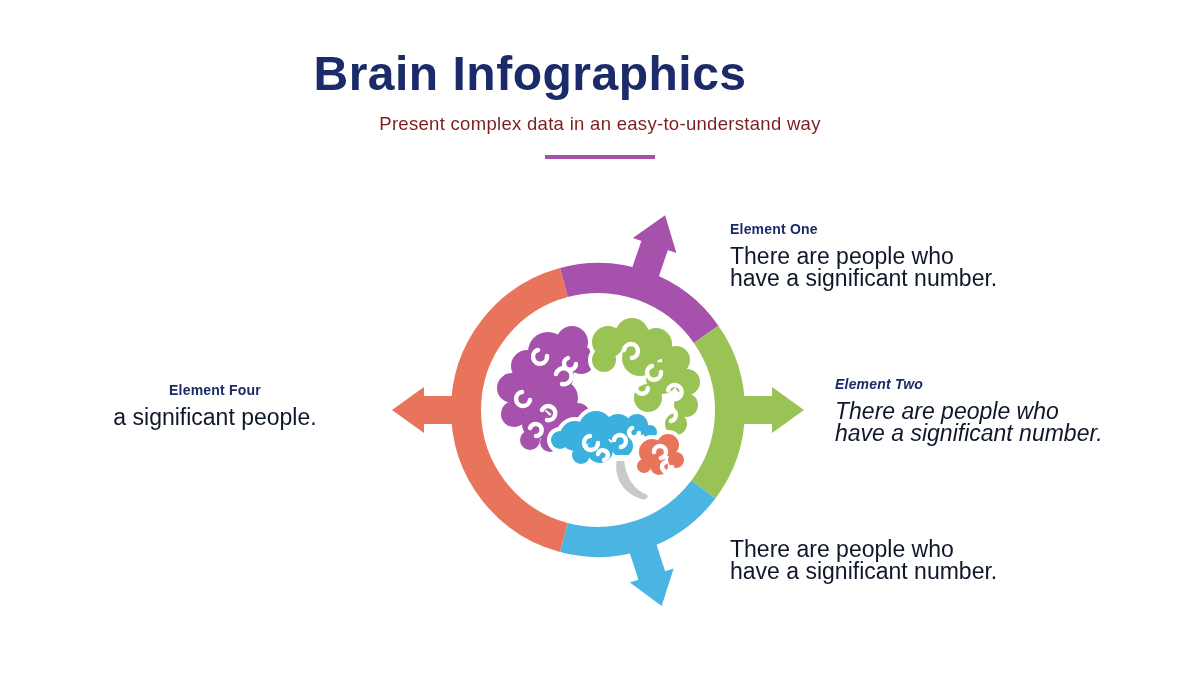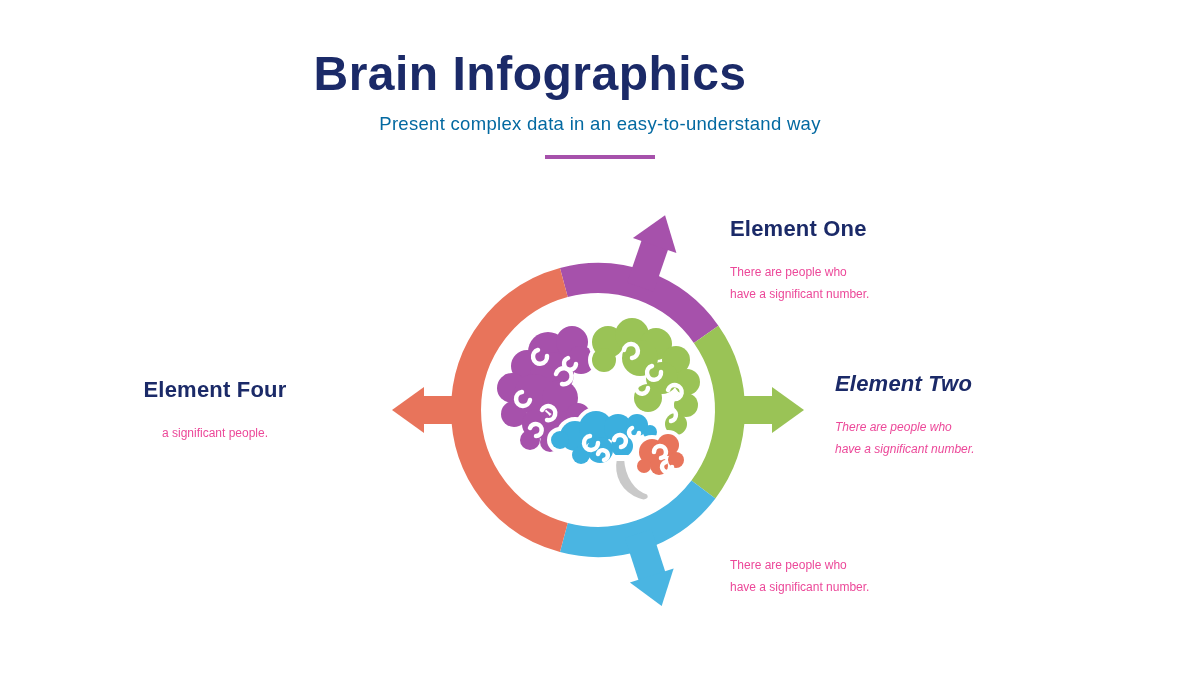--- a/index.html
+++ b/index.html
@@ -16,38 +16,38 @@
     position:absolute; top:112px; left:0; width:1200px; text-align:center;
     font-size:18.5px; color:#8a8a8a; line-height:24px; letter-spacing:0.3px;
   }
   .divider {
     position:absolute; top:155px; left:545px; width:110px; height:4px;
     background:#a651ab;
   }
   .diagram-svg { position:absolute; left:0; top:0; width:1200px; height:675px; }
   .element { position:absolute; width:270px; }
   .element h2 {
-    margin:0; font-size:22px; font-weight:bold; color:#1b2a68;
+    margin:0; font-size:14px; font-weight:bold; color:#1b2a68;
     line-height:26px; letter-spacing:0.2px;
   }
-  .element .body { margin-top:19px; font-size:12px; color:#ec4899; line-height:22px; }
+  .element .body { margin-top:3px; font-size:23px; color:#0f172a; line-height:22px; }
   .el-one   { left:730px; top:216px; text-align:left; }
   .el-two   { left:835px; top:371px; text-align:left;font-style:italic; }
   .el-three { left:730px; top:535px; text-align:left; }
   .el-four  { left:80px;  top:377px; text-align:center; }
   .ring-seg { fill:none; stroke-width:30; }
   .squiggle { fill:none; stroke:#ffffff; stroke-width:4.5; stroke-linecap:round; }
 </style>
 </head>
 <body>
 
 <div class="stage">
 
   <h1 class="page-title" style="color: rgb(27, 42, 104);">Brain Infographics</h1>
-  <div class="page-subtitle" style="color: #0369a1;">Present complex data in an easy-to-understand way</div>
+  <div class="page-subtitle" style="color: #7f1d1d;">Present complex data in an easy-to-understand way</div>
   <div class="divider" style="background: rgb(166, 81, 171);"></div>
 
   <svg class="diagram-svg" viewBox="0 0 1200 675">
 
     <g>
       <path class="ring-seg" d="M563.84,282.5 A132,132 0 0 1 706.13,334.29" stroke="#a651ab"></path>
       <path class="ring-seg" d="M706.13,334.29 A132,132 0 0 1 703.42,489.44" stroke="#9ac356"></path>
       <path class="ring-seg" d="M703.42,489.44 A132,132 0 0 1 563.84,537.5" stroke="#4ab5e2"></path>
       <path class="ring-seg" d="M563.84,537.5 A132,132 0 0 1 563.84,282.5" stroke="#e8745b"></path>
     </g>

